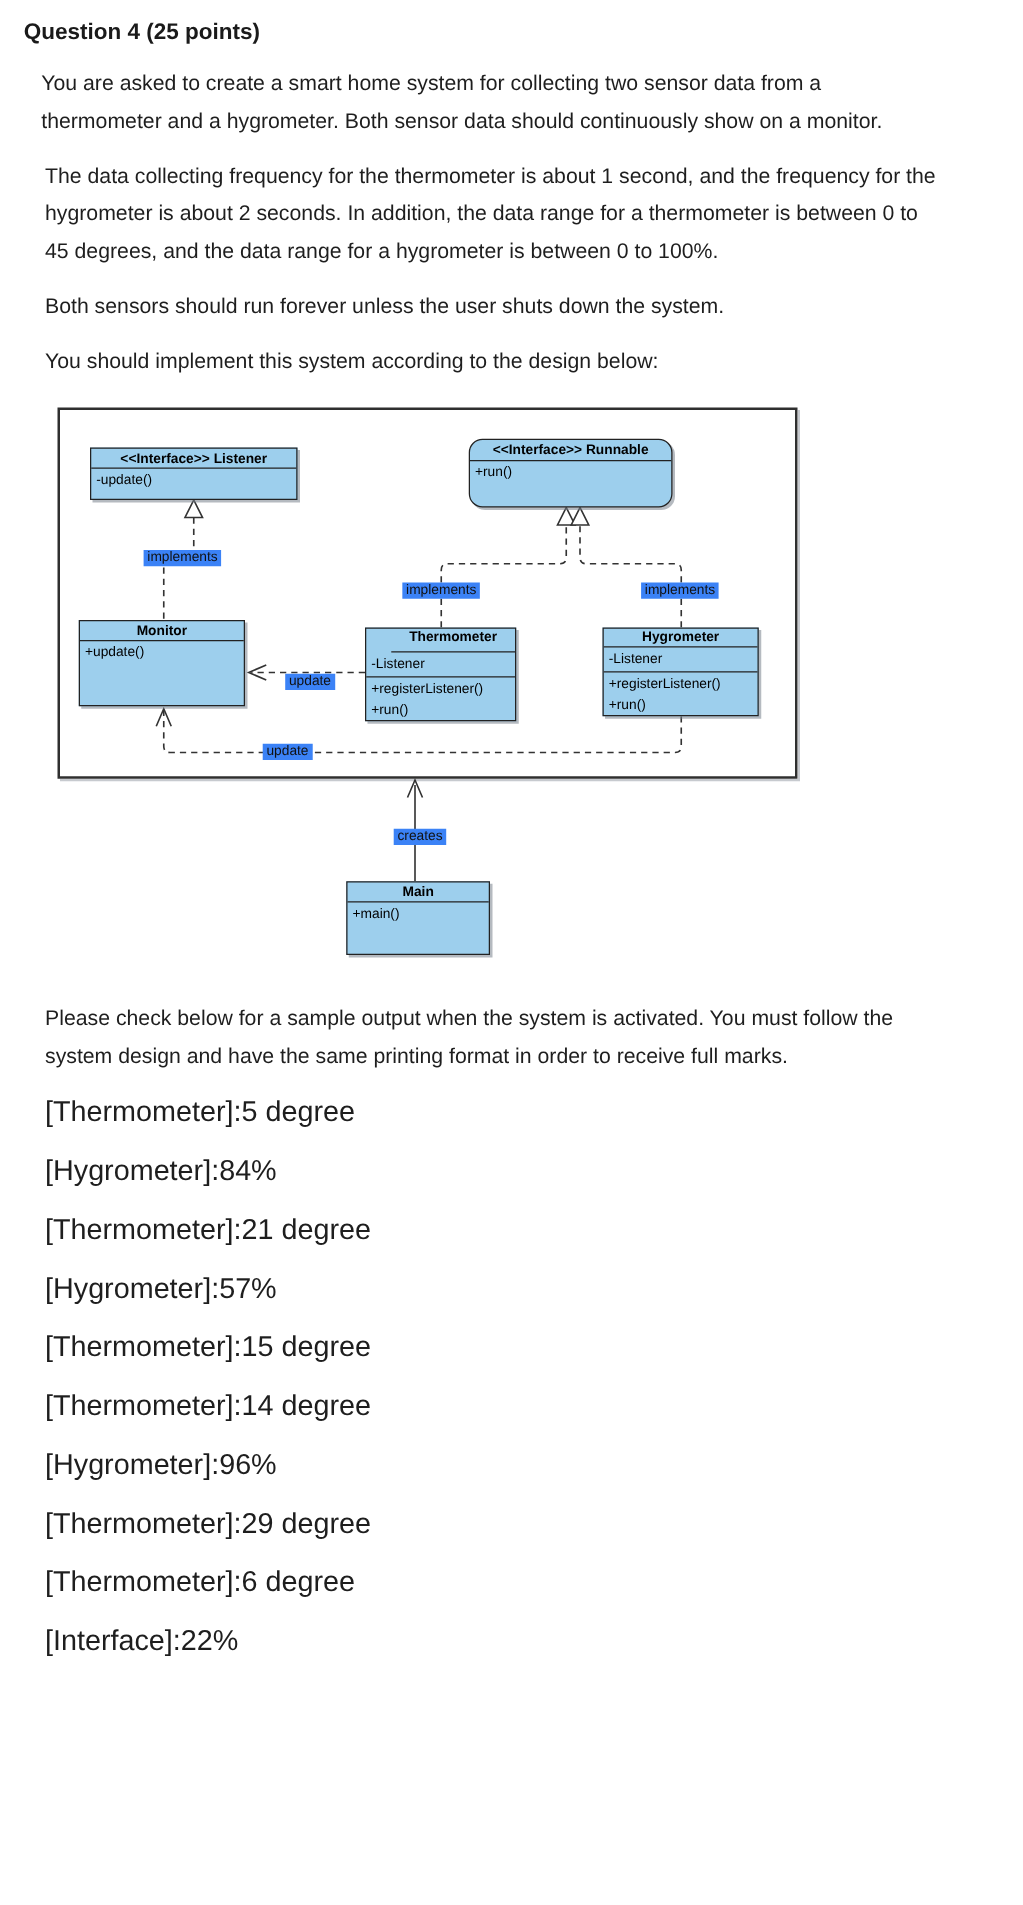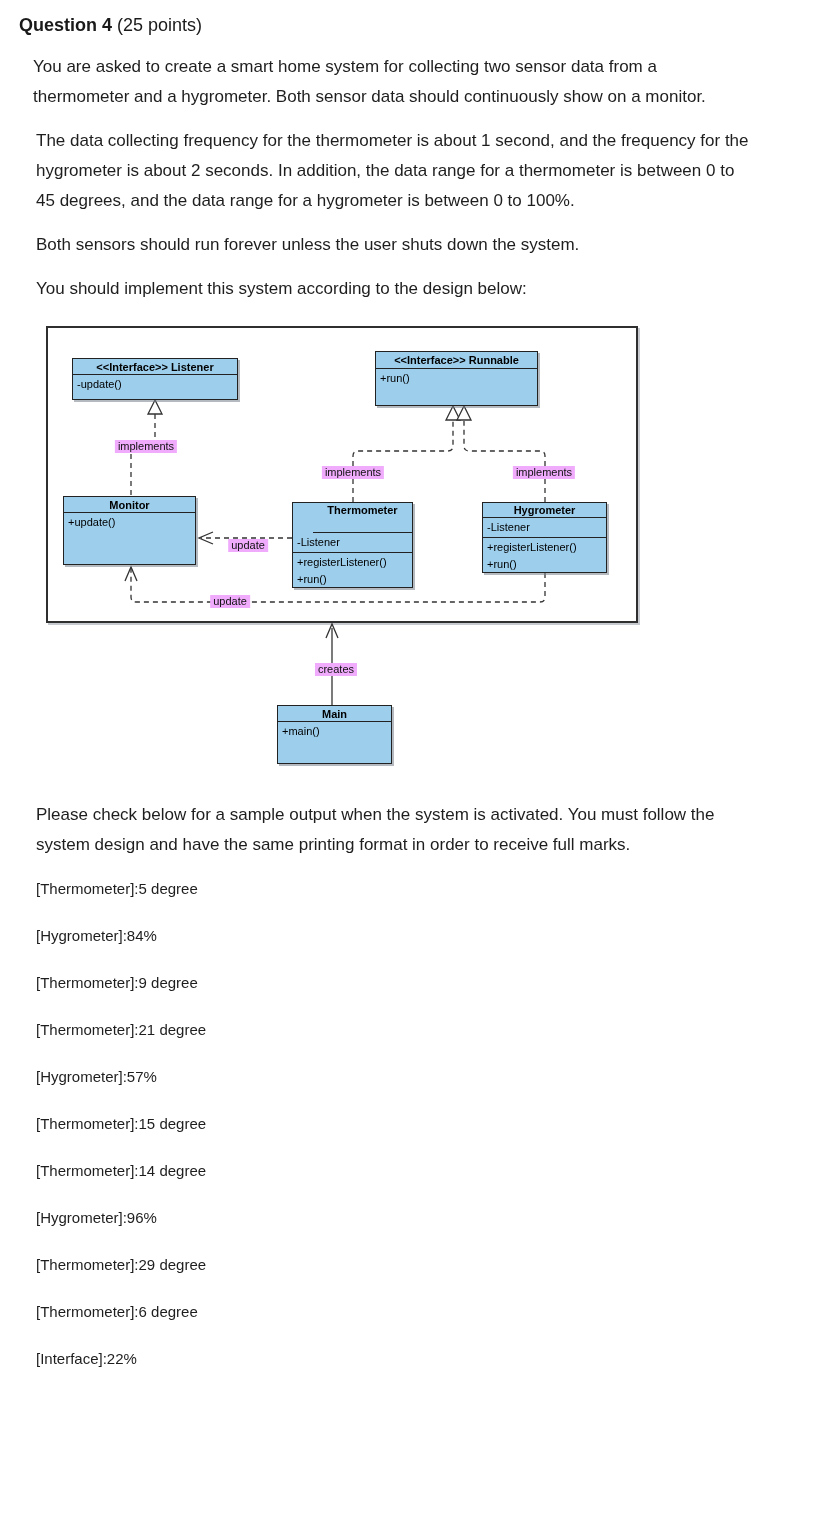--- a/index.html
+++ b/index.html
@@ -6,40 +6,40 @@
     --class-fill:#9dcfed;
     --class-border:#222222;
     --frame-border:#2f2f2f;
     --ink:#1d1d1f;
   }
   *{box-sizing:border-box;}
   html,body{margin:0;padding:0;background:#ffffff;}
   body{width:818px;min-height:1524px;font-family:"Liberation Sans",sans-serif;color:var(--ink);}
   .page{width:818px;position:relative;}
   h1.qtitle{font-size:18px;line-height:22px;margin:14px 0 0 19px;font-weight:700;color:#1a1a1a;}
-  h1.qtitle .pts{font-weight:400;}
+  h1.qtitle .pts{font-weight:700;}
   p.para{font-size:17px;line-height:30px;margin:14px 0 0 36px;max-width:716px;color:#1e1e1e;}
   p.para.first{margin-top:16px;margin-left:33px;}
   p.para.postdiagram{margin-top:30px;}
-  p.out{font-size:15px;line-height:28px;margin:0 0 19px 36px;color:#1e1e1e;}
+  p.out{font-size:23px;line-height:28px;margin:0 0 19px 36px;color:#1e1e1e;}
   p.out.first{margin-top:15px;}
 
   
   .diagram{position:relative;width:818px;height:450px;margin-top:16px;}
   .diagram svg{position:absolute;left:0;top:0;pointer-events:none;}
   .frame{position:absolute;left:46px;top:6px;width:592px;height:297px;border:2px solid var(--frame-border);background:transparent;box-shadow:2px 2px 0 rgba(130,138,148,.45);}
   .cls{position:absolute;background:var(--class-fill);border:1px solid var(--class-border);box-shadow:2px 2px 0 rgba(120,130,140,.55);font-size:11px;color:#000;}
   .cls-title{font-weight:700;text-align:center;border-bottom:1px solid var(--class-border);padding:0 2px;overflow:hidden;white-space:nowrap;}
   .cls-row{padding:1px 4px 0 4px;line-height:16px;white-space:nowrap;overflow:hidden;}
   .cls-sep{border-bottom:1px solid var(--class-border);}
   .dash-path{fill:none;stroke:#333;stroke-width:1.3;stroke-dasharray:5 4;}
   .solid-path{fill:none;stroke:#333;stroke-width:1.3;}
   .tri{fill:#ffffff;stroke:#333;stroke-width:1.3;}
   .open-arrow{fill:none;stroke:#333;stroke-width:1.3;}
-  .dlabel{position:absolute;font-size:11px;line-height:13px;color:#111;background:#f0abfc;padding:0 3px;transform:translateX(-50%);white-space:nowrap;}
+  .dlabel{position:absolute;font-size:11px;line-height:13px;color:#111;background:#3b82f6;padding:0 3px;transform:translateX(-50%);white-space:nowrap;}
 </style>
 </head>
 <body>
 
 <div class="page">
 
   <h1 class="qtitle"><span>Question 4</span><span class="pts"> (25 points)</span></h1>
 
   <p class="para first">You are asked to create a smart home system for collecting two sensor data from a thermometer and a hygrometer. Both sensor data should continuously show on a monitor.</p>
   <p class="para">The data collecting frequency for the thermometer is about 1 second, and the frequency for the hygrometer is about 2 seconds. In addition, the data range for a thermometer is between 0 to 45 degrees, and the data range for a hygrometer is between 0 to 100%.</p>
@@ -69,32 +69,32 @@
 
       <line class="solid-path" x1="332" y1="385" x2="332" y2="308"></line>
       <polyline class="open-arrow" points="326,318 332,304 338,318"></polyline>
     </svg>
 
     <div class="cls" style="left:72px;top:38px;width:166px;">
       <div class="cls-title" style="height:16px;line-height:16px;">&lt;&lt;Interface&gt;&gt; Listener</div>
       <div class="cls-row" style="height:24px;">-update()</div>
     </div>
 
-    <div class="cls" style="left:375px;top:31px;width:163px;">
+    <div class="cls" style="left:375px;top:31px;width:163px;border-radius:11px;">
       <div class="cls-title" style="height:17px;line-height:17px;">&lt;&lt;Interface&gt;&gt; Runnable</div>
       <div class="cls-row" style="height:36px;">+run()</div>
     </div>
 
     <div class="cls" style="left:63px;top:176px;width:133px;">
       <div class="cls-title" style="height:16px;line-height:16px;">Monitor</div>
       <div class="cls-row" style="height:51px;">+update()</div>
     </div>
 
     <div class="cls" style="left:292px;top:182px;width:121px;">
-      <div class="cls-title" style="height:30px;line-height:15px;margin-left:20px;">Thermometer</div>
+      <div class="cls-title" style="height:19px;line-height:15px;margin-left:20px;">Thermometer</div>
       <div class="cls-row cls-sep" style="height:20px;">-Listener</div>
       <div>
         <div class="cls-row">+registerListener()</div>
         <div class="cls-row">+run()</div>
       </div>
     </div>
 
     <div class="cls" style="left:482px;top:182px;width:125px;">
       <div class="cls-title" style="height:15px;line-height:15px;">Hygrometer</div>
       <div class="cls-row cls-sep" style="height:20px;">-Listener</div>
@@ -114,21 +114,20 @@
     <span class="dlabel" style="left:544px;top:146px;">implements</span>
     <span class="dlabel" style="left:248px;top:219px;">update</span>
     <span class="dlabel" style="left:230px;top:275px;">update</span>
     <span class="dlabel" style="left:336px;top:343px;">creates</span>
   </div>
 
   <p class="para postdiagram">Please check below for a sample output when the system is activated. You must follow the system design and have the same printing format in order to receive full marks.</p>
 
   <p class="out first">[Thermometer]:5 degree</p>
   <p class="out">[Hygrometer]:84%</p>
-  <p class="out">[Thermometer]:9 degree</p>
   <p class="out">[Thermometer]:21 degree</p>
   <p class="out">[Hygrometer]:57%</p>
   <p class="out">[Thermometer]:15 degree</p>
   <p class="out">[Thermometer]:14 degree</p>
   <p class="out">[Hygrometer]:96%</p>
   <p class="out">[Thermometer]:29 degree</p>
   <p class="out">[Thermometer]:6 degree</p>
   <p class="out">[Interface]:22%</p>
 
 </div>

